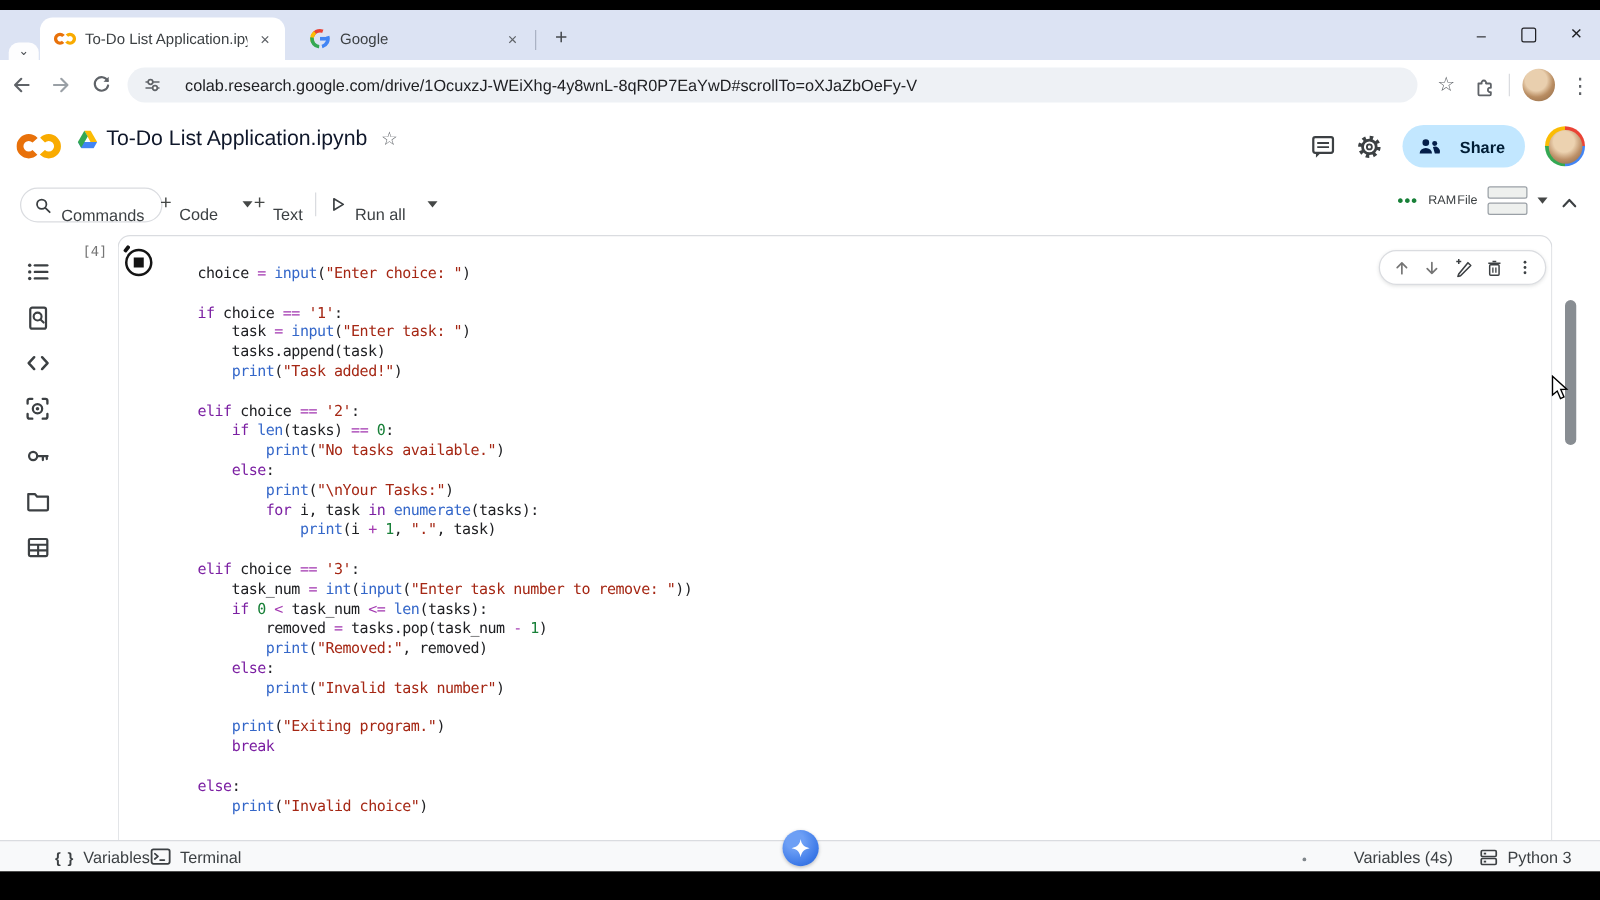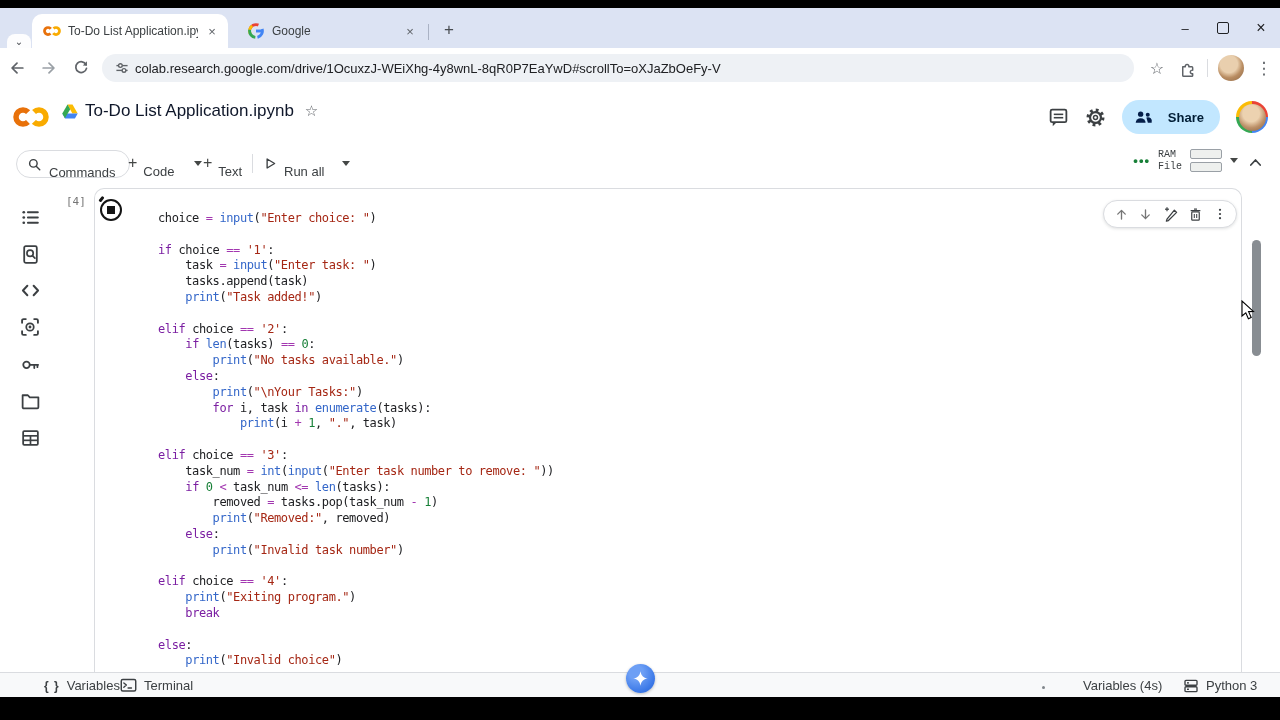--- a/index.html
+++ b/index.html
@@ -20,21 +20,21 @@
   .tab-divider{position:absolute;left:428px;top:16px;width:1px;height:16px;background:#aab2c4;}
   .newtab-btn{position:absolute;left:436px;top:9px;width:26px;height:26px;display:flex;align-items:center;justify-content:center;font-size:17px;color:#474b50;}
   .win-controls{position:absolute;right:0;top:0;height:40px;display:flex;align-items:center;}
   .win-btn{width:38px;height:40px;display:flex;align-items:center;justify-content:center;color:#202124;font-size:13px;}
   .restore-box{width:10px;height:10px;border:1.3px solid #202124;border-radius:2px;}
 
   
   .urlbar{position:absolute;top:40px;left:0;width:1280px;height:40px;background:#fff;display:flex;align-items:center;}
   .nav-btn{width:30px;height:30px;display:flex;align-items:center;justify-content:center;margin-left:2px;}
   .omnibox{position:absolute;left:102px;top:6px;width:1032px;height:28px;background:#eef1f5;border-radius:14px;display:flex;align-items:center;padding:0 12px;box-sizing:border-box;}
-  .url-text{font-size:13px;color:#202124;margin-left:5px;white-space:nowrap;}
+  .url-text{font-size:13px;color:#202124;margin-left:18px;white-space:nowrap;}
   .urlbar-right{position:absolute;right:6px;top:0;height:40px;display:flex;align-items:center;gap:10px;}
   .icon-16{width:20px;height:20px;display:flex;align-items:center;justify-content:center;}
   .url-divider{width:1px;height:18px;background:#dadce0;}
   .chrome-avatar{width:26px;height:26px;border-radius:50%;background:radial-gradient(circle at 42% 35%,#e9cfae 0 38%,#b98d62 60%,#8a6543 100%);}
   .glyph-btn{color:#5f6368;font-size:16px;}
 
   
   .colab-header{position:absolute;top:80px;left:0;width:1280px;height:60px;background:#fff;}
   .colab-logo{position:absolute;left:13px;top:16px;}
   .doc-row{position:absolute;left:62px;top:13px;display:flex;align-items:center;gap:7px;}
@@ -51,21 +51,21 @@
   
   .colab-toolbar{position:absolute;top:140px;left:0;width:1280px;height:32px;background:#fff;border-bottom:1px solid #ecedef;}
   .commands-pill{position:absolute;left:16px;top:2px;height:26px;border:1px solid #dadce0;border-radius:14px;background:#fff;display:flex;align-items:center;gap:7px;padding:0 14px 0 10px;}
   .tb-label{font-size:13px;color:#3c4043;margin-top:16px;}
   .tb-group{position:absolute;top:2px;height:26px;display:flex;align-items:center;gap:6px;}
   .plus-glyph{font-size:16px;color:#444746;}
   .caret{width:0;height:0;border-left:4px solid transparent;border-right:4px solid transparent;border-top:5px solid #444746;}
   .tb-divider{position:absolute;left:252px;top:6px;width:1px;height:19px;background:#dadce0;}
   .res-monitor{position:absolute;right:42px;top:1px;display:flex;align-items:center;gap:8px;}
   .green-dots{color:#188038;font-size:13px;font-weight:bold;letter-spacing:1px;}
-  .res-labels{display:flex;flex-direction:column;align-items:flex-start;gap:1px;font-family:Liberation Mono, monospace;}
+  .res-labels{display:flex;flex-direction:row;align-items:flex-end;gap:1px;}
   .res-label{font-size:10px;color:#3c4043;line-height:11px;}
   .res-bars{display:flex;flex-direction:column;gap:3px;}
   .res-bar{width:30px;height:8px;border:1px solid #9aa0a6;border-radius:2px;background:#eef0ee;}
   .collapse-btn{position:absolute;right:16px;top:6px;}
 
   
   .main{position:absolute;top:172px;left:0;width:1280px;height:492px;background:#fff;overflow:hidden;}
   .side-icon{position:absolute;left:18px;width:24px;height:24px;display:flex;align-items:center;justify-content:center;}
 
   .cell-box{position:absolute;left:94px;top:8px;width:1148px;height:520px;border:1px solid #dadce0;border-bottom:none;border-radius:10px 10px 0 0;background:#fff;box-sizing:border-box;}
@@ -368,21 +368,20 @@
         <div class="code-line"><span class="tok-p">            </span><span class="tok-b">print</span><span class="tok-p">(i </span><span class="tok-o">+</span><span class="tok-p"> </span><span class="tok-n">1</span><span class="tok-p">, </span><span class="tok-s">"."</span><span class="tok-p">, task)</span></div>
         <div class="code-line">&nbsp;</div>
         <div class="code-line"><span class="tok-k">elif</span><span class="tok-p"> choice </span><span class="tok-o">==</span><span class="tok-p"> </span><span class="tok-s">'3'</span><span class="tok-p">:</span></div>
         <div class="code-line"><span class="tok-p">    task_num </span><span class="tok-o">=</span><span class="tok-p"> </span><span class="tok-b">int</span><span class="tok-p">(</span><span class="tok-b">input</span><span class="tok-p">(</span><span class="tok-s">"Enter task number to remove: "</span><span class="tok-p">))</span></div>
         <div class="code-line"><span class="tok-p">    </span><span class="tok-k">if</span><span class="tok-p"> </span><span class="tok-n">0</span><span class="tok-p"> </span><span class="tok-o">&lt;</span><span class="tok-p"> task_num </span><span class="tok-o">&lt;=</span><span class="tok-p"> </span><span class="tok-b">len</span><span class="tok-p">(tasks):</span></div>
         <div class="code-line"><span class="tok-p">        removed </span><span class="tok-o">=</span><span class="tok-p"> tasks.pop(task_num </span><span class="tok-o">-</span><span class="tok-p"> </span><span class="tok-n">1</span><span class="tok-p">)</span></div>
         <div class="code-line"><span class="tok-p">        </span><span class="tok-b">print</span><span class="tok-p">(</span><span class="tok-s">"Removed:"</span><span class="tok-p">, removed)</span></div>
         <div class="code-line"><span class="tok-p">    </span><span class="tok-k">else</span><span class="tok-p">:</span></div>
         <div class="code-line"><span class="tok-p">        </span><span class="tok-b">print</span><span class="tok-p">(</span><span class="tok-s">"Invalid task number"</span><span class="tok-p">)</span></div>
         <div class="code-line">&nbsp;</div>
-        <div class="code-line"><span class="tok-k">elif</span><span class="tok-p"> choice </span><span class="tok-o">==</span><span class="tok-p"> </span><span class="tok-s">'4'</span><span class="tok-p">:</span></div>
         <div class="code-line"><span class="tok-p">    </span><span class="tok-b">print</span><span class="tok-p">(</span><span class="tok-s">"Exiting program."</span><span class="tok-p">)</span></div>
         <div class="code-line"><span class="tok-p">    </span><span class="tok-k">break</span></div>
         <div class="code-line">&nbsp;</div>
         <div class="code-line"><span class="tok-k">else</span><span class="tok-p">:</span></div>
         <div class="code-line"><span class="tok-p">    </span><span class="tok-b">print</span><span class="tok-p">(</span><span class="tok-s">"Invalid choice"</span><span class="tok-p">)</span></div>
       </div>
 
     <div class="cell-toolbar">
       <span>
         <svg width="15" height="15" viewBox="0 0 20 20">

